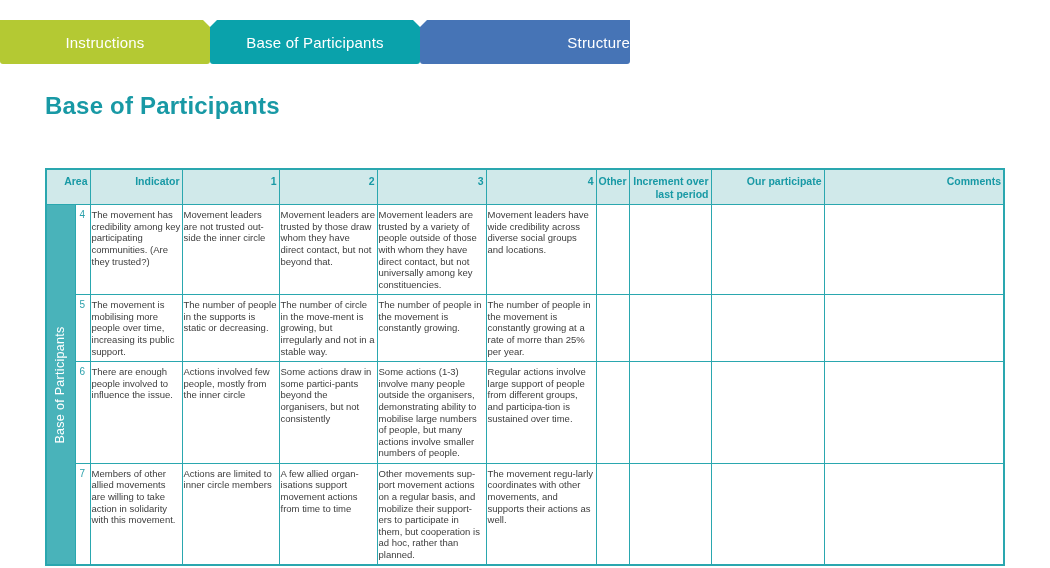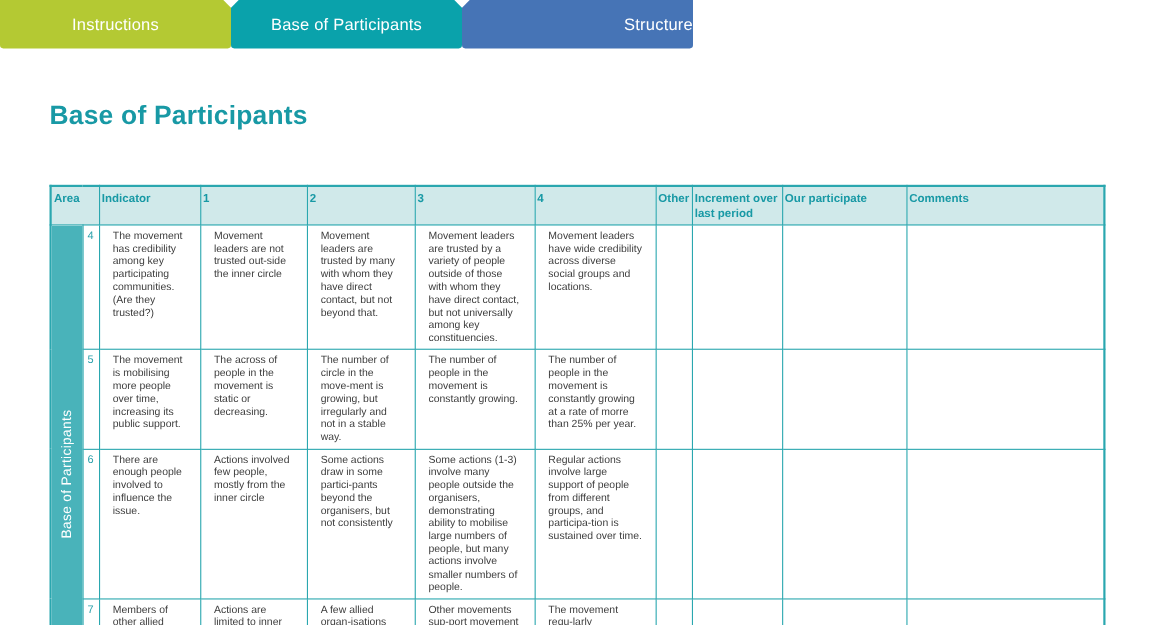--- a/index.html
+++ b/index.html
@@ -2,21 +2,21 @@
 <html><head>
 <meta charset="utf-8">
 <style>
   html,body{margin:0;padding:0;}
   body{
     width:1050px;height:568px;background:#ffffff;overflow:hidden;
     font-family:"Liberation Sans","DejaVu Sans",sans-serif;
     -webkit-font-smoothing:antialiased;
   }
   
-  .tabbar{display:flex;width:978px;height:44px;}
+  .tabbar{display:flex;width:978px;height:44px;margin-top:20px;}
   .tab{
     position:relative;flex:0 0 210px;height:44px;
     display:flex;align-items:center;justify-content:center;
     border-radius:0 0 3px 3px;cursor:pointer;
   }
   .tab-label{color:#ffffff;font-size:15px;letter-spacing:.2px;}
   .notch{
     position:absolute;top:0;left:-7px;width:0;height:0;z-index:2;
     border-left:7px solid transparent;border-right:7px solid transparent;
     border-top:7px solid #ffffff;
@@ -26,26 +26,26 @@
     margin:0;position:absolute;left:45px;top:92px;
     color:#1899a5;font-size:24px;font-weight:700;letter-spacing:.2px;
   }
   
   .tablewrap{position:absolute;left:45px;top:168px;}
   table{border-collapse:collapse;table-layout:fixed;width:960px;}
   td,th{border:1px solid #2aa7af;box-sizing:border-box;}
   table{border:2px solid #2aa7af;}
   thead th{
     background:#d0e9ea;color:#1899a5;font-size:10.5px;font-weight:700;
-    text-align:left;vertical-align:top;padding:5px 2px 3px 2px;line-height:1.25;
+    text-align:right;vertical-align:top;padding:5px 2px 3px 2px;line-height:1.25;
     height:20px;
   }
   tbody td{
     background:#ffffff;vertical-align:top;text-align:left;
-    font-size:9.5px;line-height:1.22;color:#3d3d3d;padding:4px 12px;
+    font-size:9.5px;line-height:1.22;color:#3d3d3d;padding:4px 1px;
   }
   td.bar{background:#49b3ba;position:relative;padding:0;}
   .bar-label{
     position:absolute;left:50%;top:50%;
     transform:translate(-50%,-50%) rotate(-90deg);
     color:#ffffff;font-size:12.5px;white-space:nowrap;letter-spacing:.3px;
   }
   td.num{color:#2aa0ab;font-size:10px;padding:4px 2px 4px 4px;}
   td.fill{background:#ffffff;}
 </style>
@@ -98,32 +98,32 @@
     </tr>
   </thead>
   <tbody>
     <tr style="height:88px">
       <td class="bar" rowspan="4">
         <div class="bar-label">Base of Participants</div>
       </td>
       <td class="num">4</td>
       <td>The movement has credibility among key participating communities. (Are they trusted?)</td>
       <td>Movement leaders are not trusted out-side the inner circle</td>
-      <td>Movement leaders are trusted by many with whom they have direct contact, but not beyond that.</td>
+      <td>Movement leaders are trusted by those draw whom they have direct contact, but not beyond that.</td>
       <td>Movement leaders are trusted by a variety of people outside of those with whom they have direct contact, but not universally among key constituencies.</td>
       <td>Movement leaders have wide credibility across diverse social groups and locations.</td>
       <td class="fill"></td>
       <td class="fill"></td>
       <td class="fill"></td>
       <td class="fill"></td>
     </tr>
     <tr style="height:63px">
       <td class="num">5</td>
       <td>The movement is mobilising more people over time, increasing its public support.</td>
-      <td>The across of people in the movement is static or decreasing.</td>
+      <td>The number of people in the supports is static or decreasing.</td>
       <td>The number of circle in the move-ment is growing, but irregularly and not in a stable way.</td>
       <td>The number of people in the movement is constantly growing.</td>
       <td>The number of people in the movement is constantly growing at a rate of morre than 25% per year.</td>
       <td class="fill"></td>
       <td class="fill"></td>
       <td class="fill"></td>
       <td class="fill"></td>
     </tr>
     <tr style="height:93px">
       <td class="num">6</td>

